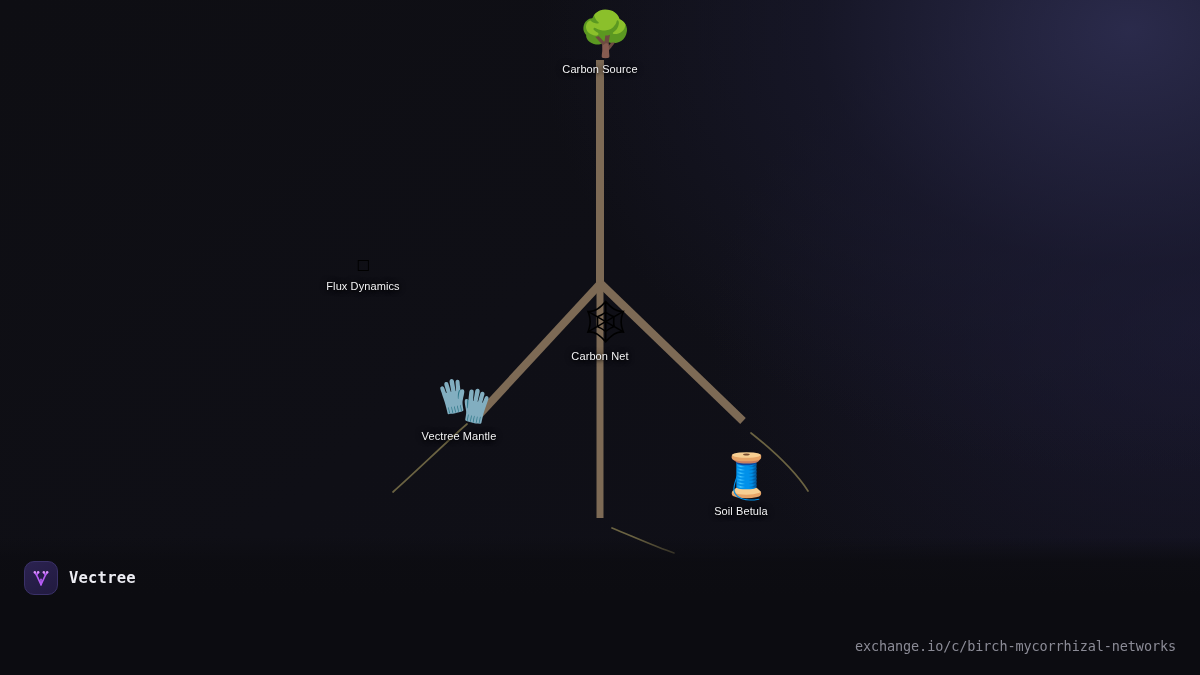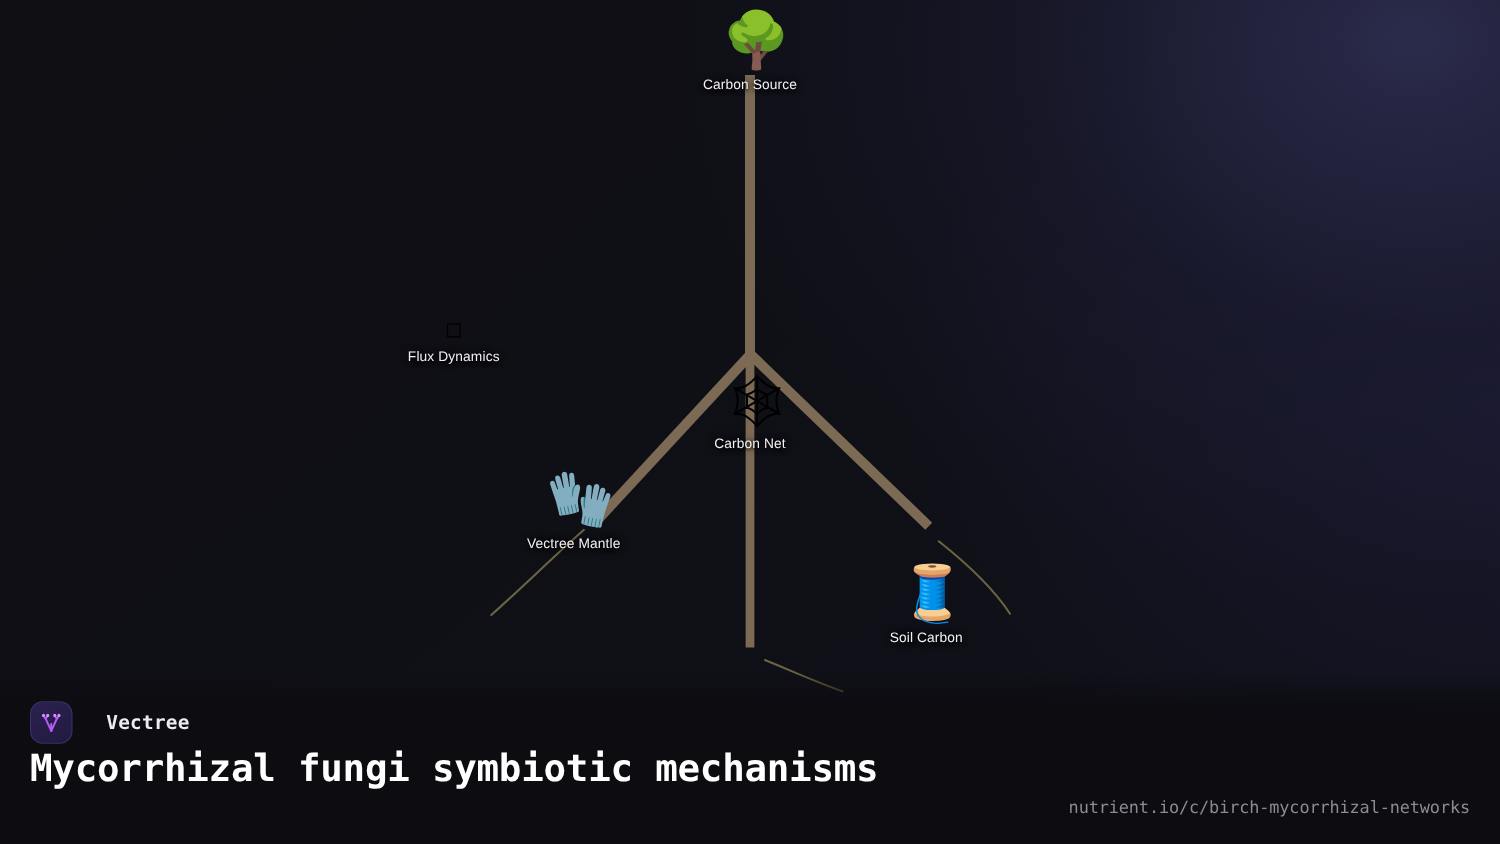--- a/index.html
+++ b/index.html
@@ -80,21 +80,20 @@
     align-items: center;
     justify-content: center;
     box-sizing: border-box;
   }
   #brand-name {
     font-family: "DejaVu Sans Mono", monospace;
     font-weight: bold;
     font-size: 15.5px;
     color: #ececf2;
     letter-spacing: 0.2px;
-    margin-left: 16px;
   }
   #headline {
     position: absolute;
     left: 24px;
     top: 62px;
     width: 830px;
     font-family: "DejaVu Sans Mono", monospace;
     font-weight: bold;
     font-size: 30px;
     line-height: 33px;
@@ -142,21 +141,21 @@
       <div class="node" style="left: 600px; top: 331px;">
         <span class="node-glyph" style="font-size: 42px; width: 42px; height: 42px;">🕸</span>
         <span class="node-label">Carbon Net</span>
       </div>
       <div class="node" style="left: 459px; top: 410px;">
         <span class="node-glyph" style="font-size: 44px; width: 44px; height: 44px;">🧤</span>
         <span class="node-label">Vectree Mantle</span>
       </div>
       <div class="node" style="left: 741px; top: 485px;">
         <span class="node-glyph" style="font-size: 44px; width: 44px; height: 44px;">🧵</span>
-        <span class="node-label">Soil Carbon</span>
+        <span class="node-label">Soil Betula</span>
       </div>
     </div>
 
   <div id="footer">
 
     <div id="brand-row">
       <div id="brand-logo">
         <svg width="20" height="20" viewBox="0 0 24 24">
           <g stroke="#b65cf5" stroke-width="1.9" stroke-linecap="round" fill="none">
             <path d="M12 20 L6.6 8.2"></path>
@@ -172,19 +171,18 @@
             <circle cx="8.6" cy="5.2" r="1.5"></circle>
             <circle cx="15.4" cy="5.2" r="1.5"></circle>
             <circle cx="19.4" cy="5.2" r="1.5"></circle>
           </g>
         </svg>
       </div>
       <div id="brand-name">Vectree</div>
     </div>
 
     <div id="headline">
-      <div>Mycorrhizal fungi symbiotic mechanisms</div>
     </div>
 
-    <div id="footer-url">nutrient.io/c/birch-mycorrhizal-networks</div>
+    <div id="footer-url">exchange.io/c/birch-mycorrhizal-networks</div>
 
   </div>
 </div>
 
 </body></html>

